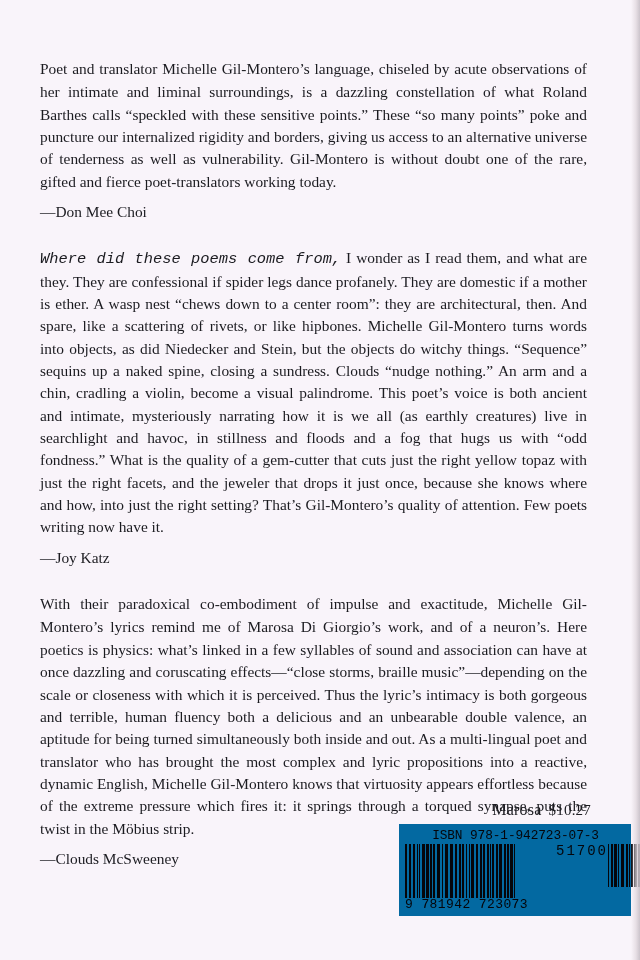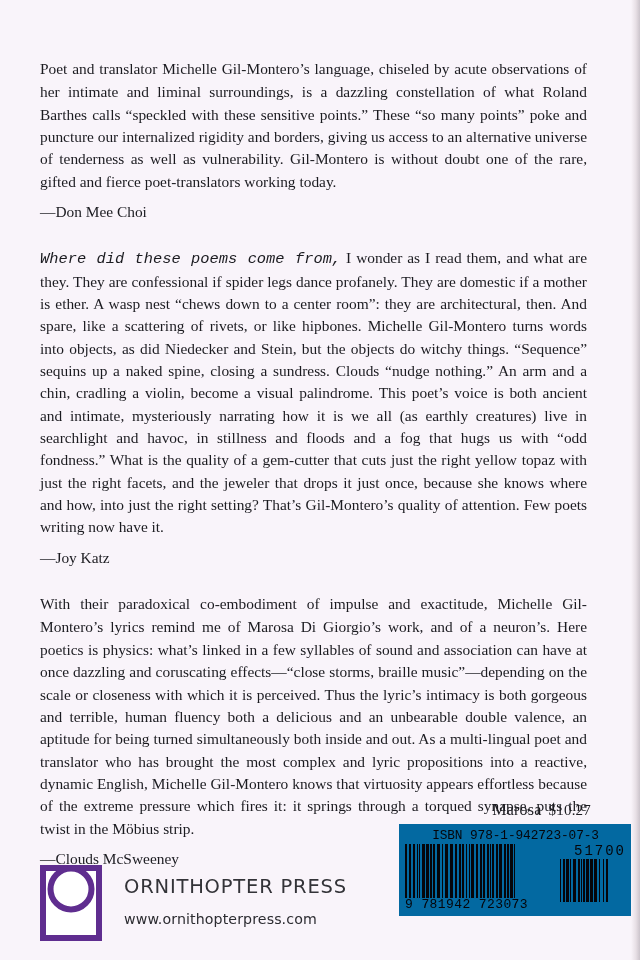--- a/index.html
+++ b/index.html
@@ -128,22 +128,22 @@
     height: 100%;
   }
   #ean-main { width: 150px; }
   #ean-addon {
     width: 66px;
     height: 43px;
     align-self: flex-end;
   }
   #addon-wrap {
     display: flex;
-    flex-direction: column;
-    align-items: flex-end;
+    flex-direction: row;
+    align-items: flex-start;
     width: 70px;
   }
   #addon-digits {
     font-family: "Liberation Mono", "DejaVu Sans Mono", monospace;
     font-size: 14px;
     letter-spacing: 2px;
     color: #05050a;
     line-height: 14px;
     margin-bottom: 1px;
   }
@@ -329,28 +329,16 @@
               <span style="width:3px;background:transparent"></span>
               <span style="width:1px"></span>
               <span style="width:2px;background:transparent"></span>
               <span style="width:2px"></span>
               <span style="width:2px;background:transparent"></span>
             </div>
         </div>
       </div>
     </div>
 
-    <div id="publisher">
-      <div id="publisher-logo">
-        <svg width="62" height="76" viewBox="0 0 62 76" xmlns="http://www.w3.org/2000/svg" aria-hidden="true">
-          <rect x="3" y="3" width="56" height="70" fill="#ffffff" stroke="#5f2d8f" stroke-width="6"></rect>
-          <circle cx="31" cy="24" r="20.5" fill="none" stroke="#5f2d8f" stroke-width="6"></circle>
-        </svg>
-      </div>
-      <div id="publisher-names">
-        <div id="publisher-name">ORNITHOPTER PRESS</div>
-        <div id="publisher-url">www.ornithopterpress.com</div>
-      </div>
-    </div>
 
   </div>
 
 </div>
 
 </body></html>

